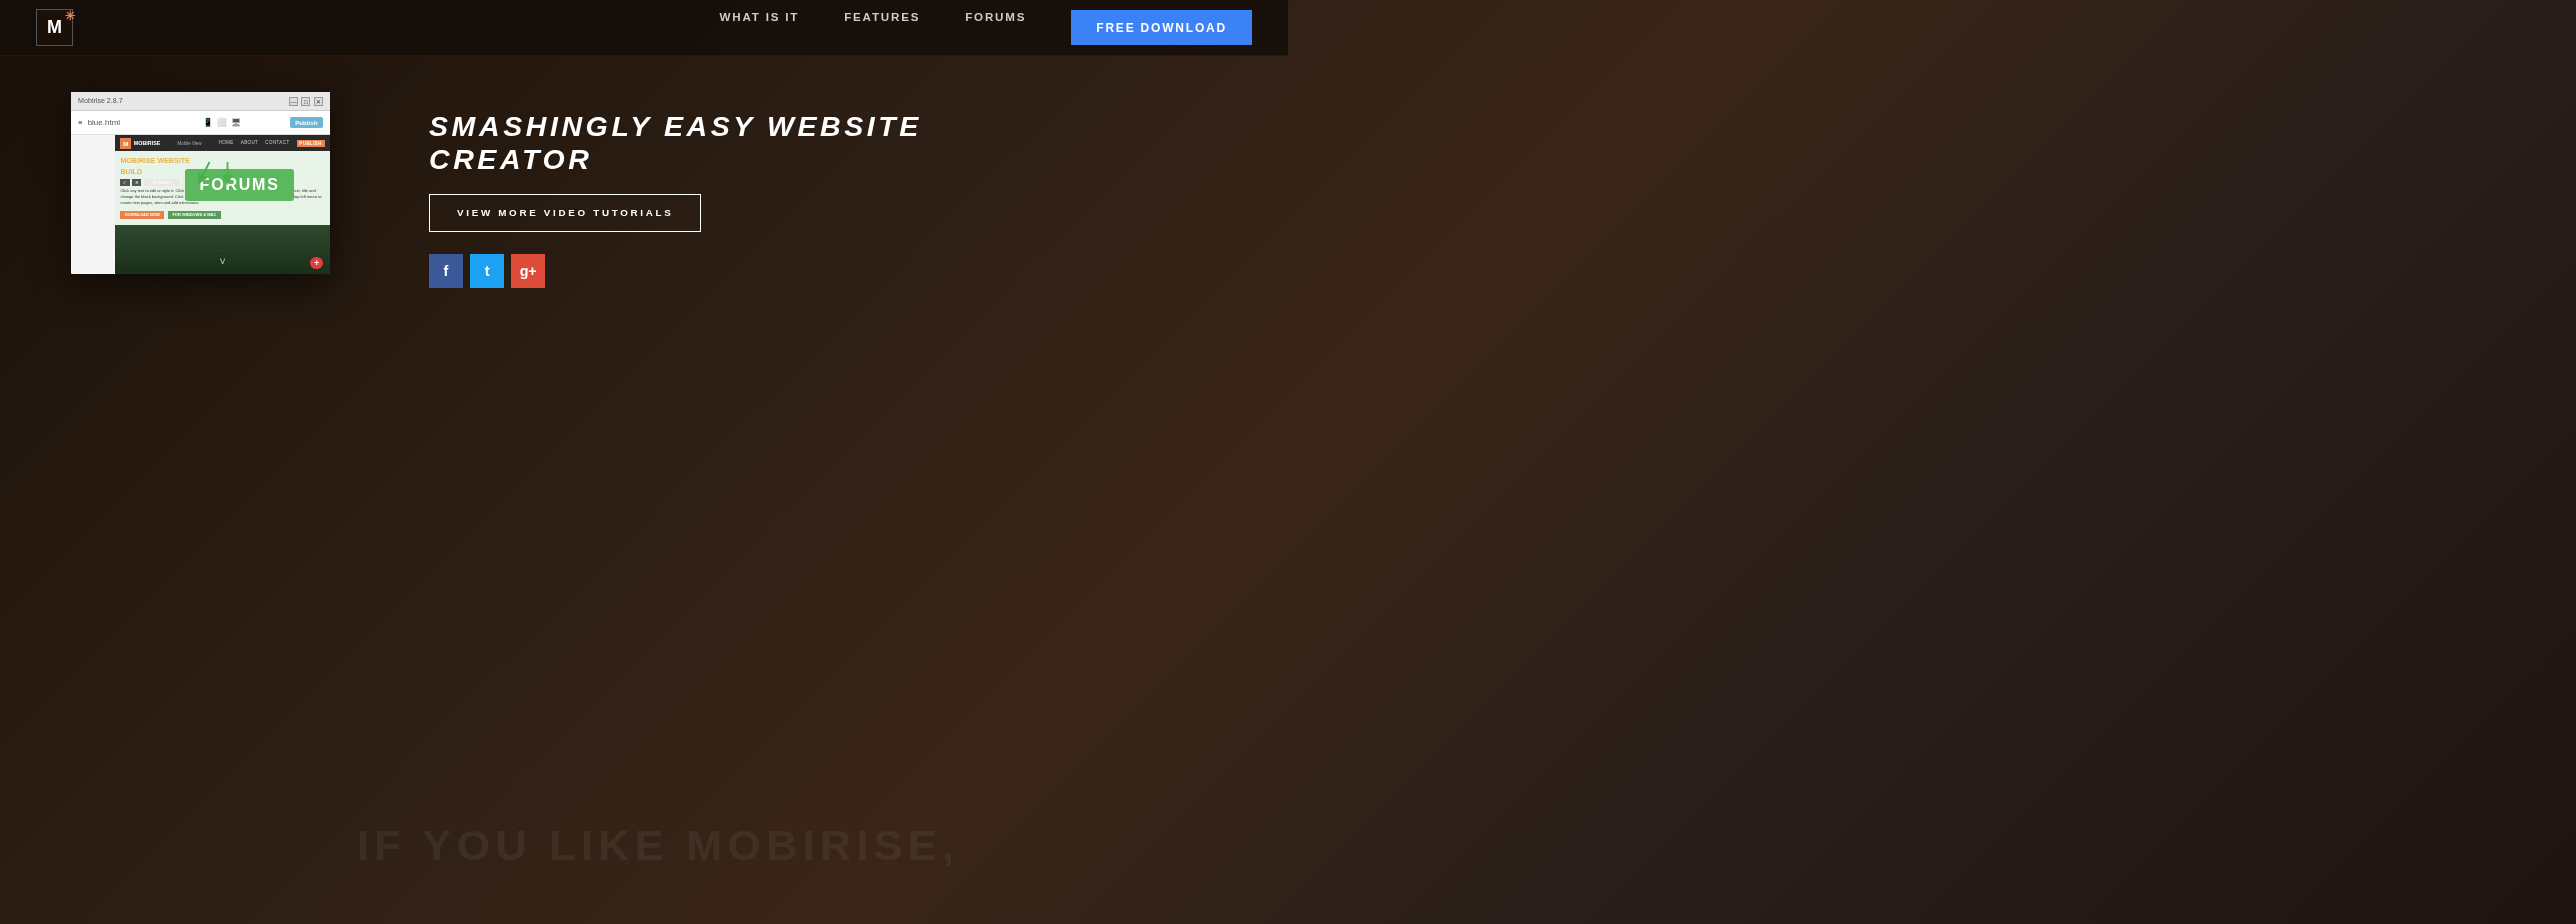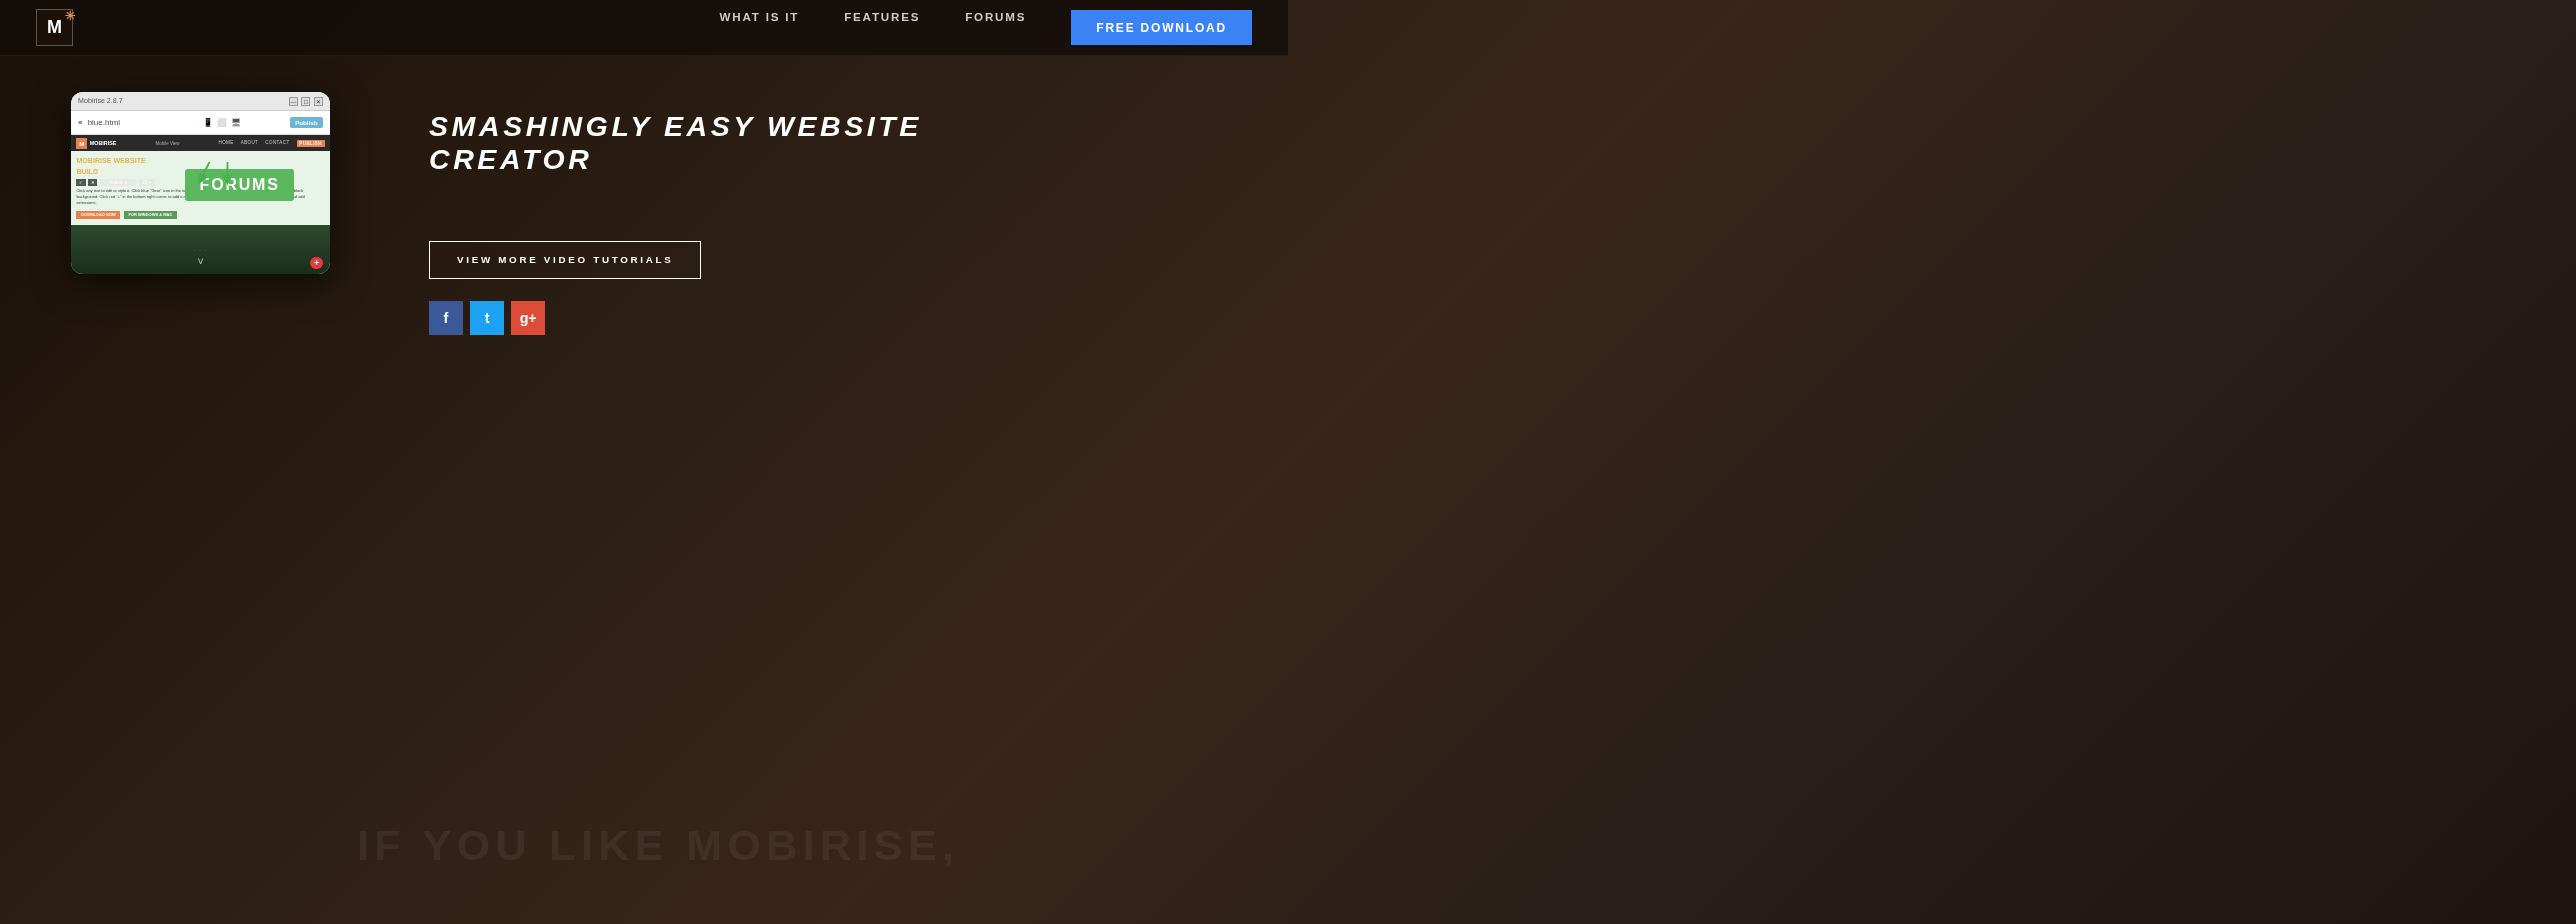--- a/index.html
+++ b/index.html
@@ -103,21 +103,21 @@
 
     
     .mockup-container {
       flex: 0 0 auto;
       width: 268px;
       margin-top: 9px;
     }
 
     .browser-mockup {
       background: #f5f5f5;
-      border-radius: 12px;
+      border-radius: 1px;
       box-shadow: 0 9px 36px rgba(0,0,0,0.6);
       overflow: hidden;
       width: 259px;
     }
 
     .browser-titlebar {
       background: #e8e8e8;
       padding: 4.5px 7.1px;
       display: flex;
       align-items: center;
@@ -368,21 +368,20 @@
       color: #fff;
       background: transparent;
       padding: 12.5px 27px;
       font-size: 9.8px;
       font-weight: 700;
       letter-spacing: 2.7px;
       text-transform: uppercase;
       cursor: pointer;
       display: inline-block;
       margin-bottom: 22px;
-      margin-top: 47px;
     }
 
     .social-icons {
       display: flex;
       gap: 7.1px;
       align-items: center;
     }
 
     .social-icon {
       width: 34px;
@@ -460,21 +459,21 @@
             <span class="device-icon">📱</span>
             <span class="device-icon">⬜</span>
             <span class="device-icon">🖥</span>
           </div>
           <span>👁</span>
           <span>☁</span>
           <span class="publish-btn">Publish</span>
         </div>
       </div>
 
-      <div style="position: relative;">
+      <div style="position: relative; margin-left: 44px;">
 
         <div class="inner-nav">
           <div class="inner-logo">
             <div class="inner-logo-box">M</div>
             <span>MOBIRISE</span>
           </div>
           <div style="color:#aaa; font-size:4.5px; text-align:center;">Mobile View</div>
           <div class="inner-nav-links">
             <span>HOME</span>
             <span>ABOUT</span>

